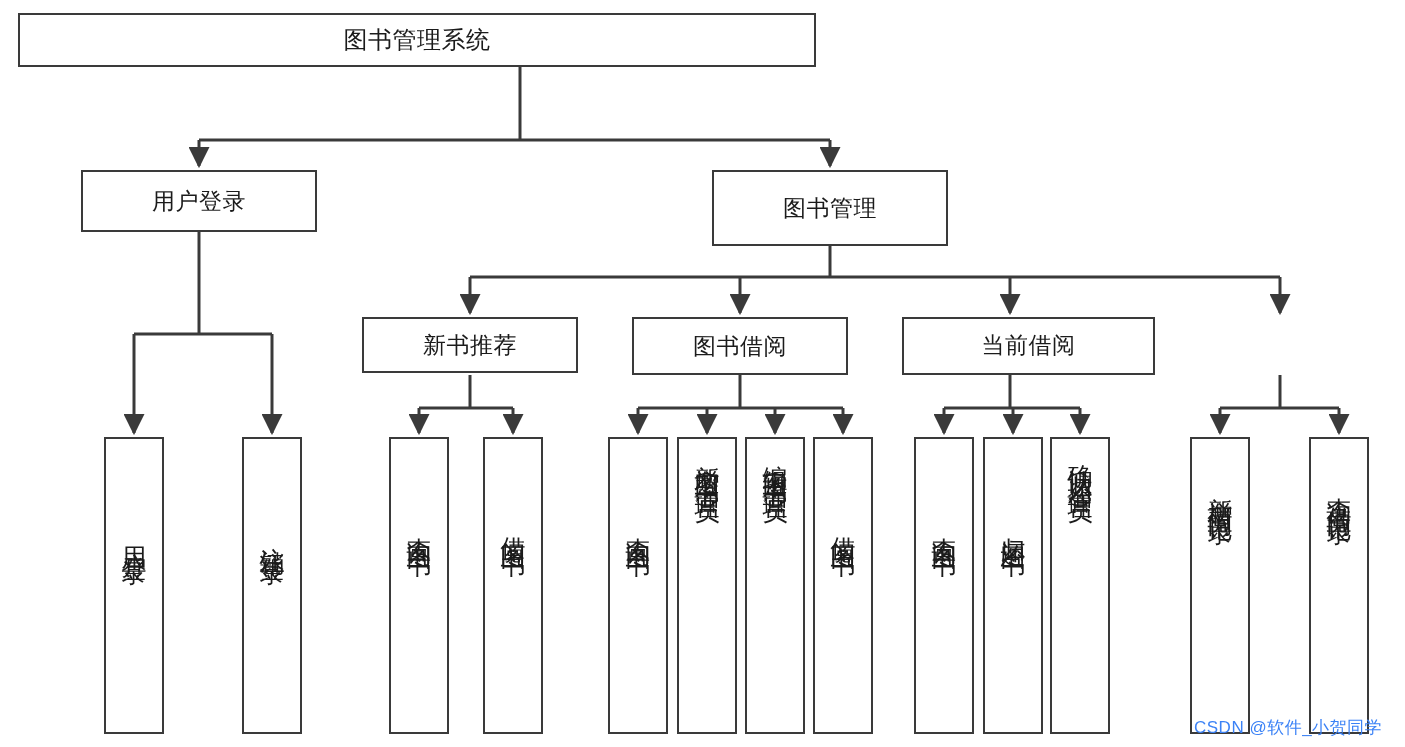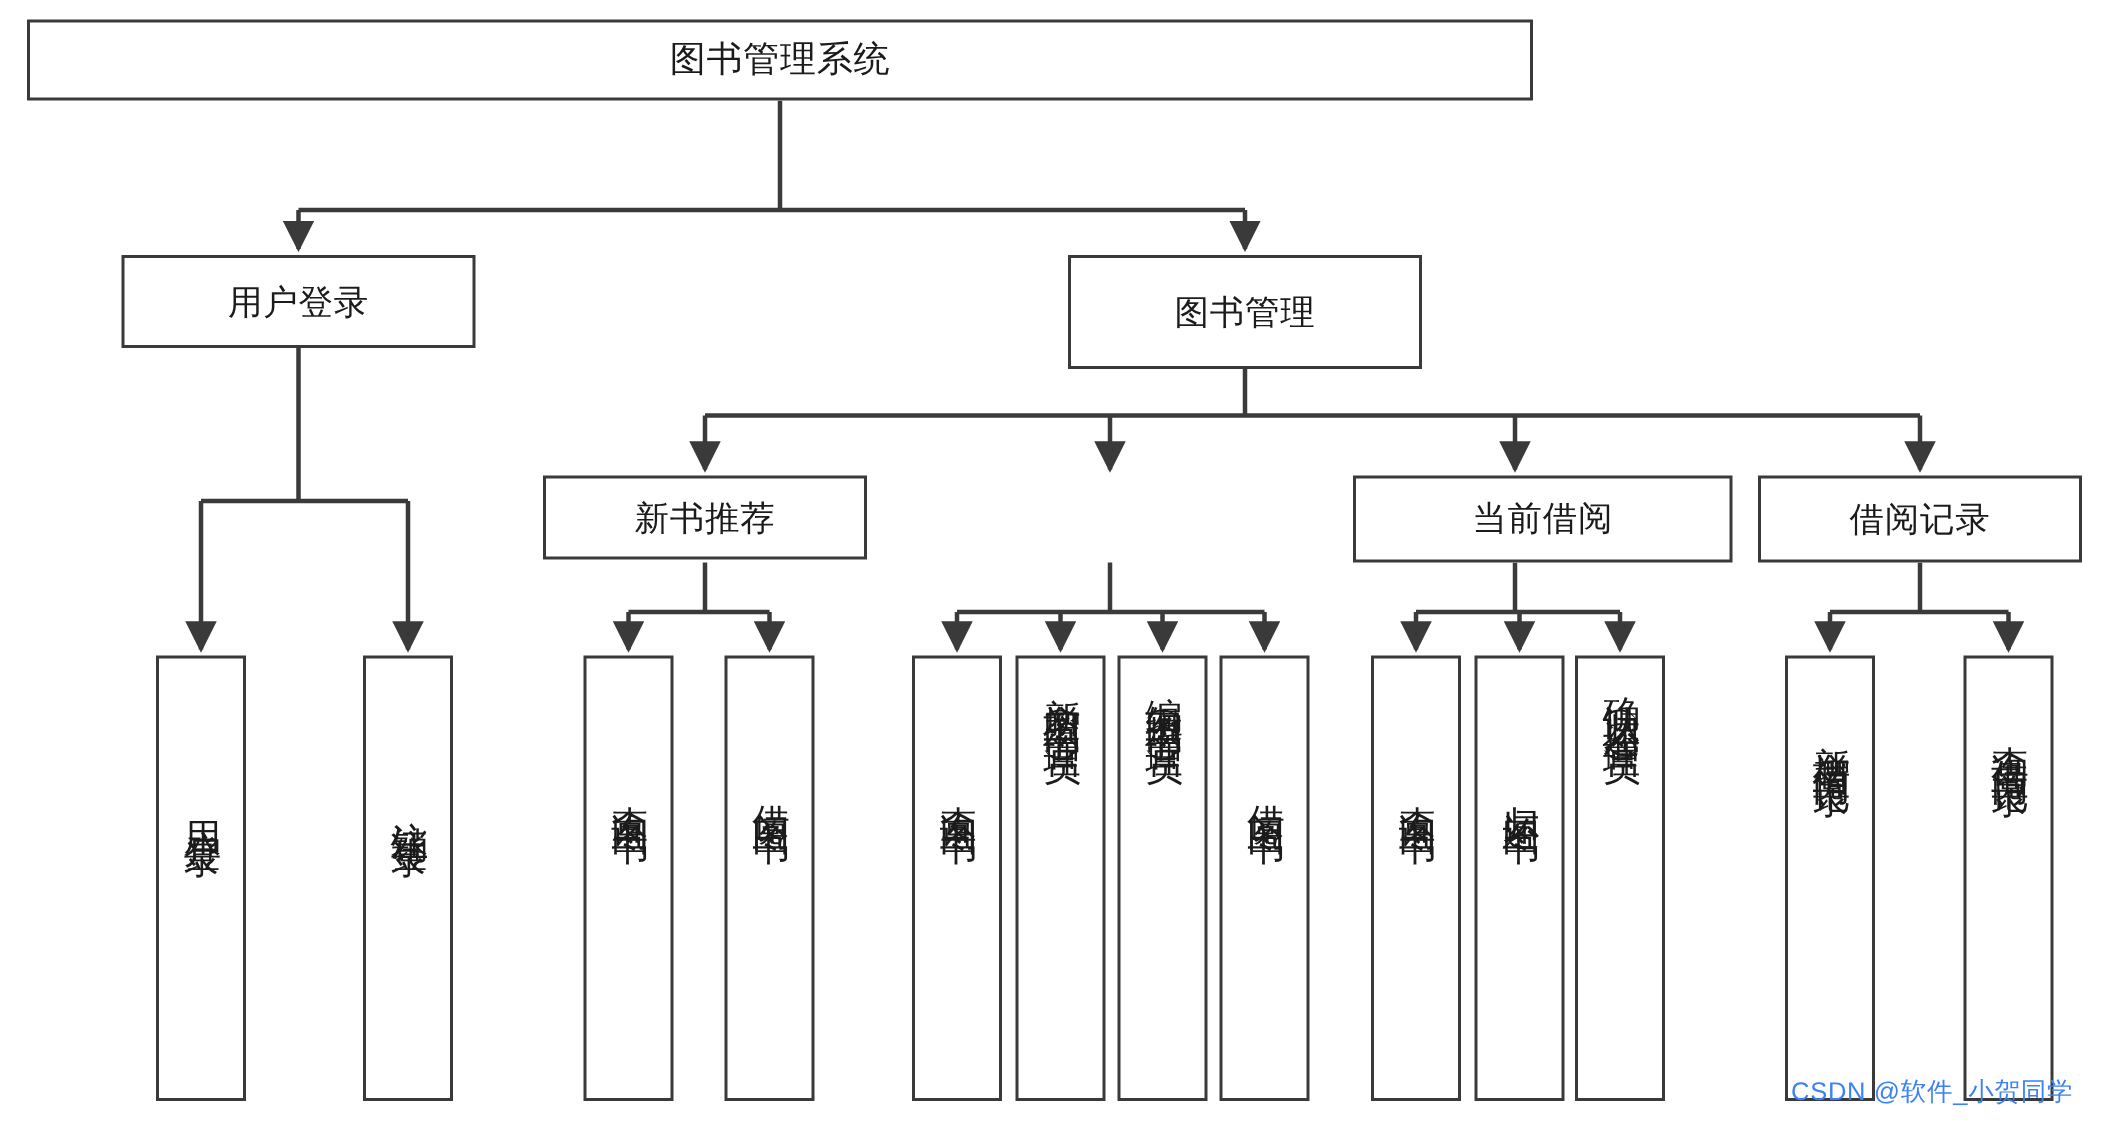--- a/index.html
+++ b/index.html
@@ -116,39 +116,39 @@
       <path d="M 1013 408 L 1013 433" marker-end="url(#arrow)"></path>
       <path d="M 1080 408 L 1080 433" marker-end="url(#arrow)"></path>
 
       <path d="M 1280 375 L 1280 408"></path>
       <path d="M 1220 408 L 1339 408"></path>
       <path d="M 1220 408 L 1220 433" marker-end="url(#arrow)"></path>
       <path d="M 1339 408 L 1339 433" marker-end="url(#arrow)"></path>
     </g>
   </svg>
 
-  <div class="node horiz" id="root-node" style="left:18px; top:13px; width:1004px; height:54px;">
+  <div class="node horiz" id="root-node" style="left:18px; top:13px; width:798px; height:54px;">
     <span class="node-label">图书管理系统</span>
   </div>
 
   <div class="node horiz" style="left:81px; top:170px; width:236px; height:62px;">
     <span class="node-label">用户登录</span>
   </div>
   <div class="node horiz" style="left:712px; top:170px; width:236px; height:76px;">
     <span class="node-label">图书管理</span>
   </div>
 
   <div class="node horiz" style="left:362px; top:317px; width:216px; height:56px;">
     <span class="node-label">新书推荐</span>
   </div>
+  <div class="node horiz" style="left:632px; top:317px; width:216px; height:58px;">
+    <span class="node-label">图书借阅</span>
+  </div>
   <div class="node horiz" style="left:902px; top:317px; width:253px; height:58px;font-family:Liberation Serif, serif;">
     <span class="node-label">当前借阅</span>
-  </div>
-  <div class="node horiz" style="left:1172px; top:317px; width:216px; height:58px;">
-    <span class="node-label">借阅记录</span>
   </div>
 
   <div class="node vert" style="left:104px; top:437px; width:60px; height:297px; padding-top:88px;">
     <span class="node-label">用户登录</span>
   </div>
   <div class="node vert" style="left:242px; top:437px; width:60px; height:297px; padding-top:88px;">
     <span class="node-label">注销登录</span>
   </div>
   <div class="node vert" style="left:389px; top:437px; width:60px; height:297px; padding-top:78px;">
     <span class="node-label">查询图书</span>

